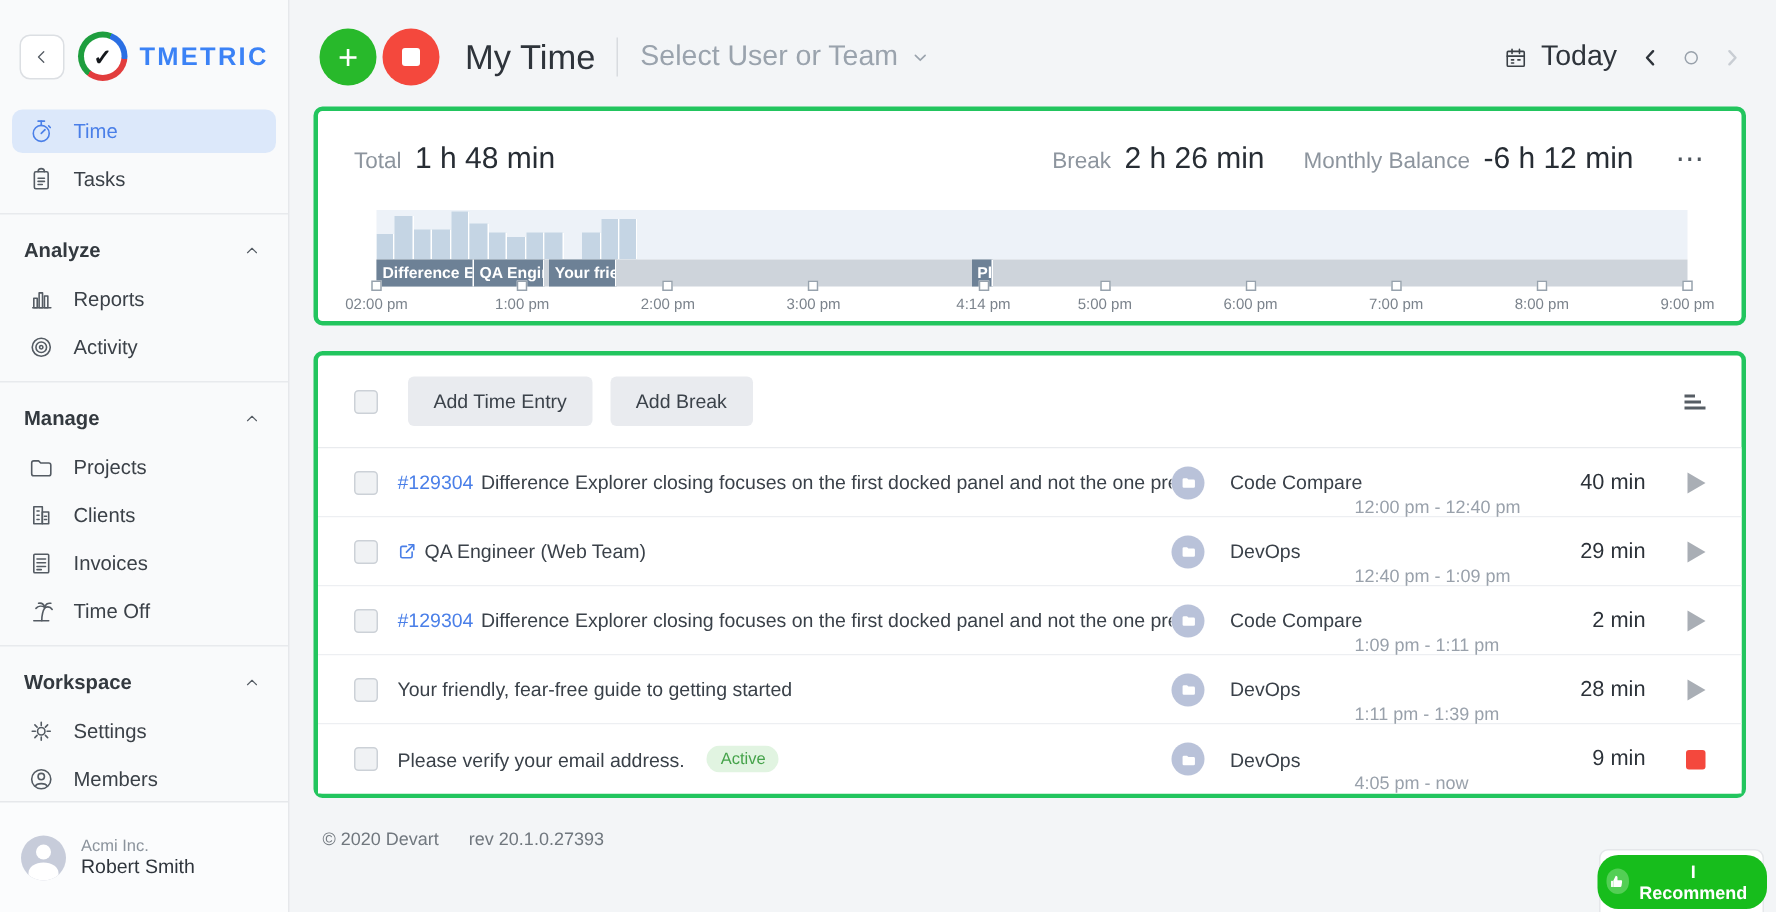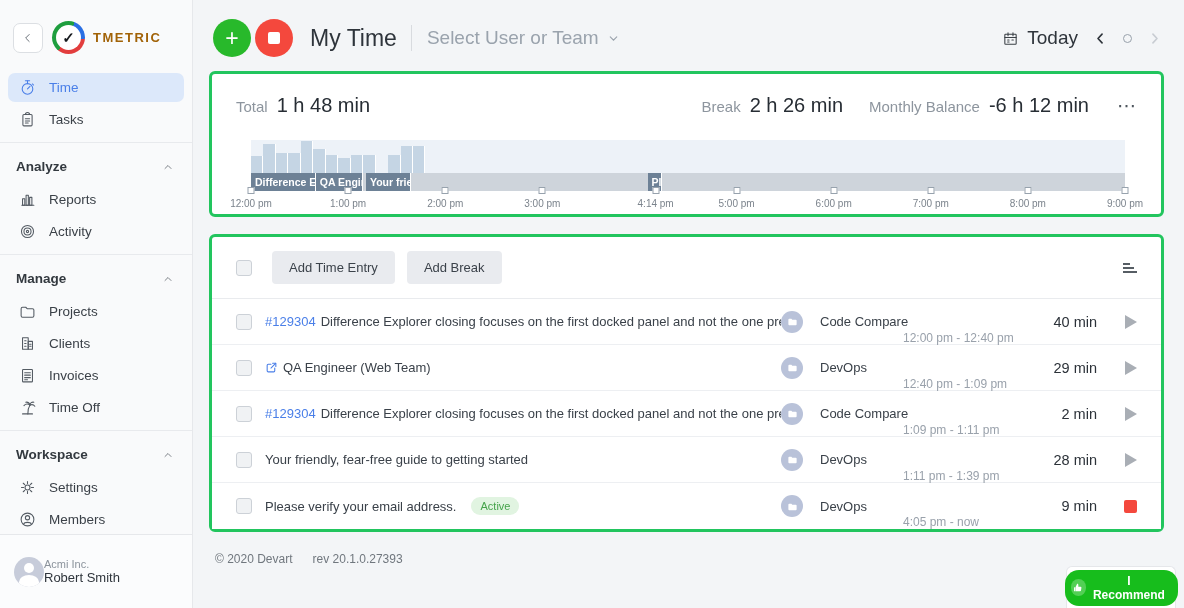--- a/index.html
+++ b/index.html
@@ -15,32 +15,32 @@
   .sidebar { position:absolute; left:0; top:0; width:193px; height:608px;
     background:#f9fafb; border-right:1px solid #e6e8eb; }
   .sb-header { display:flex; align-items:center; gap:9px; padding:21px 0 16px 13px; }
   .back-btn { width:30px; height:30px; background:#fff; border:1px solid #dcdfe3;
     border-radius:7px; display:flex; align-items:center; justify-content:center; cursor:pointer; }
   .logo { display:flex; align-items:center; gap:8px; cursor:pointer; }
   .logo-mark { width:33px; height:33px; border-radius:50%; position:relative;
     background:conic-gradient(from 140deg, #e23d3d 0 22%, #1e9e3e 22% 67%, #2b6fe3 67% 88%, #e23d3d 88% 100%); }
   .logo-inner { position:absolute; inset:4px; background:#fff; border-radius:50%;
     display:flex; align-items:center; justify-content:center; font-size:15px; font-weight:bold; color:#15181c; }
-  .logo-text { font-size:13px; font-weight:bold; letter-spacing:1.5px; color:#a16207; }
+  .logo-text { font-size:17px; font-weight:bold; letter-spacing:1.5px; color:#3b82f6; }
   .nav-item { display:flex; align-items:center; gap:13px; height:29px; margin:3px 8px;
     padding:0 11px; border-radius:7px; font-size:13.5px; color:#3b4148; cursor:pointer; }
   .nav-item .glyph { width:17px; display:flex; justify-content:center; }
   .nav-item.active { background:#dce8fa; color:#4a7fe8; }
   .nav-item.active .ic { stroke:#4a7fe8; }
   .sb-divider { border-top:1px solid #e8eaed; margin:8px 0; }
   .section-title { display:flex; align-items:center; justify-content:space-between;
     padding:8px 18px 8px 16px; font-size:13.5px; font-weight:bold; color:#33393f; cursor:pointer;gap:32px; }
   .sb-footer { position:absolute; left:0; bottom:0; width:192px; height:74px;
     background:#fbfcfd; border-top:1px solid #e6e8eb; display:flex; align-items:center;
-    padding:0 14px; z-index:5; }
+    gap:10px; padding:0 14px; z-index:5; }
   .avatar { width:30px; height:30px; border-radius:50%; background:#c7ccda; position:relative; overflow:hidden; flex:none; }
   .avatar::before { content:""; position:absolute; left:10px; top:6px; width:10px; height:10px; background:#fff; border-radius:50%; }
   .avatar::after  { content:""; position:absolute; left:5px; top:18px; width:20px; height:14px; background:#fff; border-radius:50% 50% 0 0; }
   .user-company { font-size:11px; color:#8b939c; }
   .user-name { font-size:13px; color:#2f353c; }
 
   
   .main { position:absolute; left:193px; top:0; width:991px; height:608px; }
   .main-header { display:flex; align-items:center; padding:19px 22px 14px 20px; }
   .round-btn { width:38px; height:38px; border-radius:50%; display:flex; align-items:center;
@@ -340,21 +340,21 @@
           <div class="hbar" style="left: 18.537%; width: 1.42593%; height: 82%;"></div>
         </div>
       <div class="band">
           <div class="seg" style="left: 0%; width: 7.40741%;">Difference Ex</div>
           <div class="seg" style="left: 7.40741%; width: 5.37037%;">QA Engin</div>
           <div class="seg" style="left: 13.1481%; width: 5.18519%;">Your frien</div>
           <div class="seg" style="left: 45.3704%; width: 1.66667%;">Pl</div>
         </div>
       <div class="axis">
           <div class="tick-square" style="left: 0%;"></div>
-          <div class="tick-label" style="left: 0%;">12:00 pm</div>
+          <div class="tick-label" style="left: 0%;">02:00 pm</div>
           <div class="tick-square" style="left: 11.1111%;"></div>
           <div class="tick-label" style="left: 11.1111%;">1:00 pm</div>
           <div class="tick-square" style="left: 22.2222%;"></div>
           <div class="tick-label" style="left: 22.2222%;">2:00 pm</div>
           <div class="tick-square" style="left: 33.3333%;"></div>
           <div class="tick-label" style="left: 33.3333%;">3:00 pm</div>
           <div class="tick-square" style="left: 46.2963%;"></div>
           <div class="tick-label" style="left: 46.2963%;">4:14 pm</div>
           <div class="tick-square" style="left: 55.5556%;"></div>
           <div class="tick-label" style="left: 55.5556%;">5:00 pm</div>

